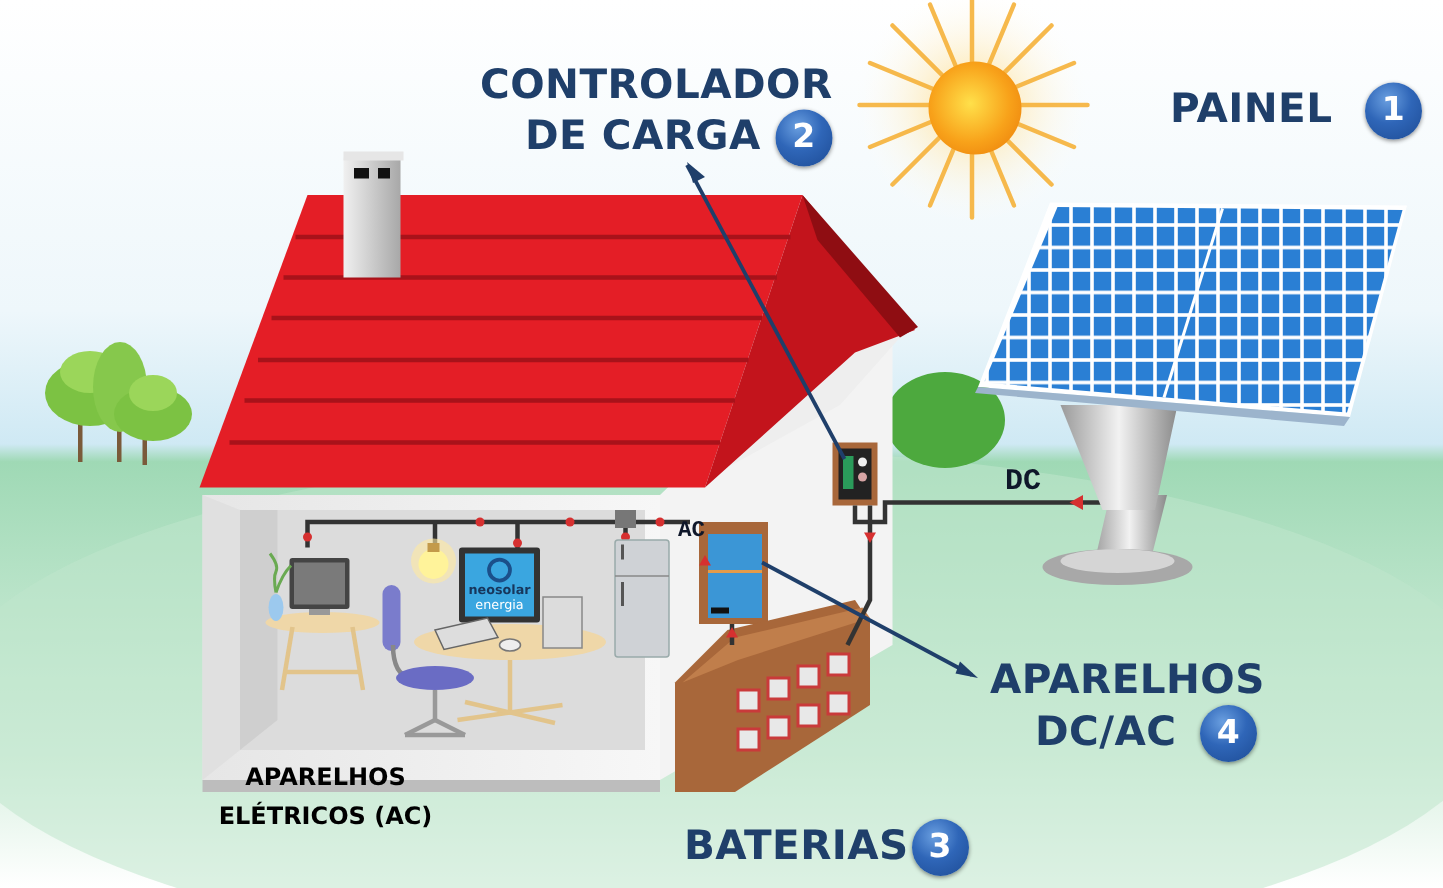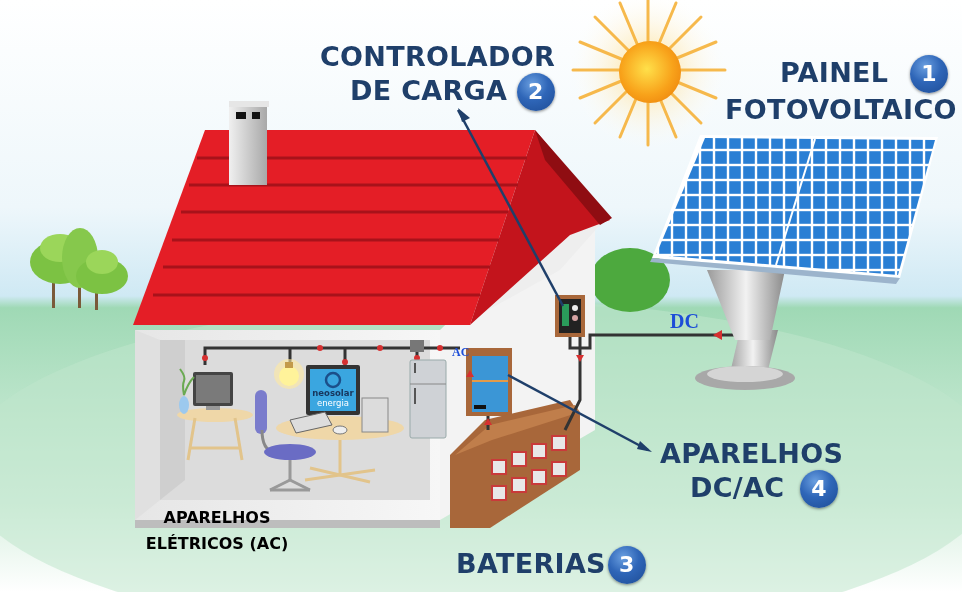--- a/index.html
+++ b/index.html
@@ -2,21 +2,21 @@
 <html><head>
 <meta charset="utf-8">
 <style>
   html,body{margin:0;padding:0;}
   body{width:962px;height:592px;overflow:hidden;background:#ffffff;position:relative;font-family:"Liberation Sans","DejaVu Sans",sans-serif;}
   #scene{position:absolute;left:0;top:0;width:962px;height:592px;}
   .label{position:absolute;color:#1f3f6a;font-weight:bold;font-size:27px;line-height:33px;letter-spacing:0.3px;font-family:"DejaVu Sans","Liberation Sans",sans-serif;}
   .label .line{display:block;white-space:nowrap;}
   .badge{display:inline-block;width:38px;height:38px;border-radius:50%;background:radial-gradient(circle at 40% 30%,#6a9fe0 0%,#2f66b8 45%,#1d4b94 100%);color:#fff;font-weight:bold;font-size:22px;line-height:38px;text-align:center;box-shadow:0 1px 3px rgba(0,0,0,.45);vertical-align:middle;font-family:"DejaVu Sans",sans-serif;}
   .black-label{position:absolute;color:#000;font-weight:bold;font-size:16px;line-height:26px;font-family:"DejaVu Sans",sans-serif;text-align:center;}
-  .small-tag{position:absolute;color:#1d4ed8;font-weight:bold;font-family:Liberation Serif, serif;}
+  .small-tag{position:absolute;color:#0f172a;font-weight:bold;font-family:Liberation Mono, monospace;}
 </style>
 </head>
 <body>
 
 <svg id="scene" viewBox="0 0 962 592" width="962" height="592" xmlns="http://www.w3.org/2000/svg">
   <defs>
     <linearGradient id="sky" x1="0" y1="0" x2="0" y2="1">
       <stop offset="0" stop-color="#ffffff"></stop>
       <stop offset="0.35" stop-color="#eef7fb"></stop>
       <stop offset="0.5" stop-color="#cfe9f4"></stop>
@@ -255,21 +255,20 @@
     <span>DE CARGA</span>
     <span class="badge">2</span>
   </span>
 </div>
 
 <div class="label" style="left:725px;top:55px;">
   <span class="line" style="padding-left:55px;">
     <span>PAINEL</span>
     <span class="badge" style="margin-left:12px;">1</span>
   </span>
-  <span class="line">FOTOVOLTAICO</span>
 </div>
 
 <div class="label" style="left:660px;top:437px;">
   <span class="line">APARELHOS</span>
   <span class="line" style="padding-left:30px;">
     <span>DC/AC</span>
     <span class="badge" style="margin-left:6px;">4</span>
   </span>
 </div>
 
@@ -278,13 +277,13 @@
     <span>BATERIAS</span><span class="badge" style="margin-left:2px;">3</span>
   </span>
 </div>
 
 <div class="black-label" style="left:122px;top:505px;width:190px;">
   <span style="display:block;">APARELHOS</span>
   <span style="display:block;">ELÉTRICOS (AC)</span>
 </div>
 
 <div class="small-tag" style="left:670px;top:310px;font-size:20px;">DC</div>
-<div class="small-tag" style="left:452px;top:345px;font-size:12px;">AC</div>
+<div class="small-tag" style="left:452px;top:345px;font-size:15px;">AC</div>
 
 </body></html>

